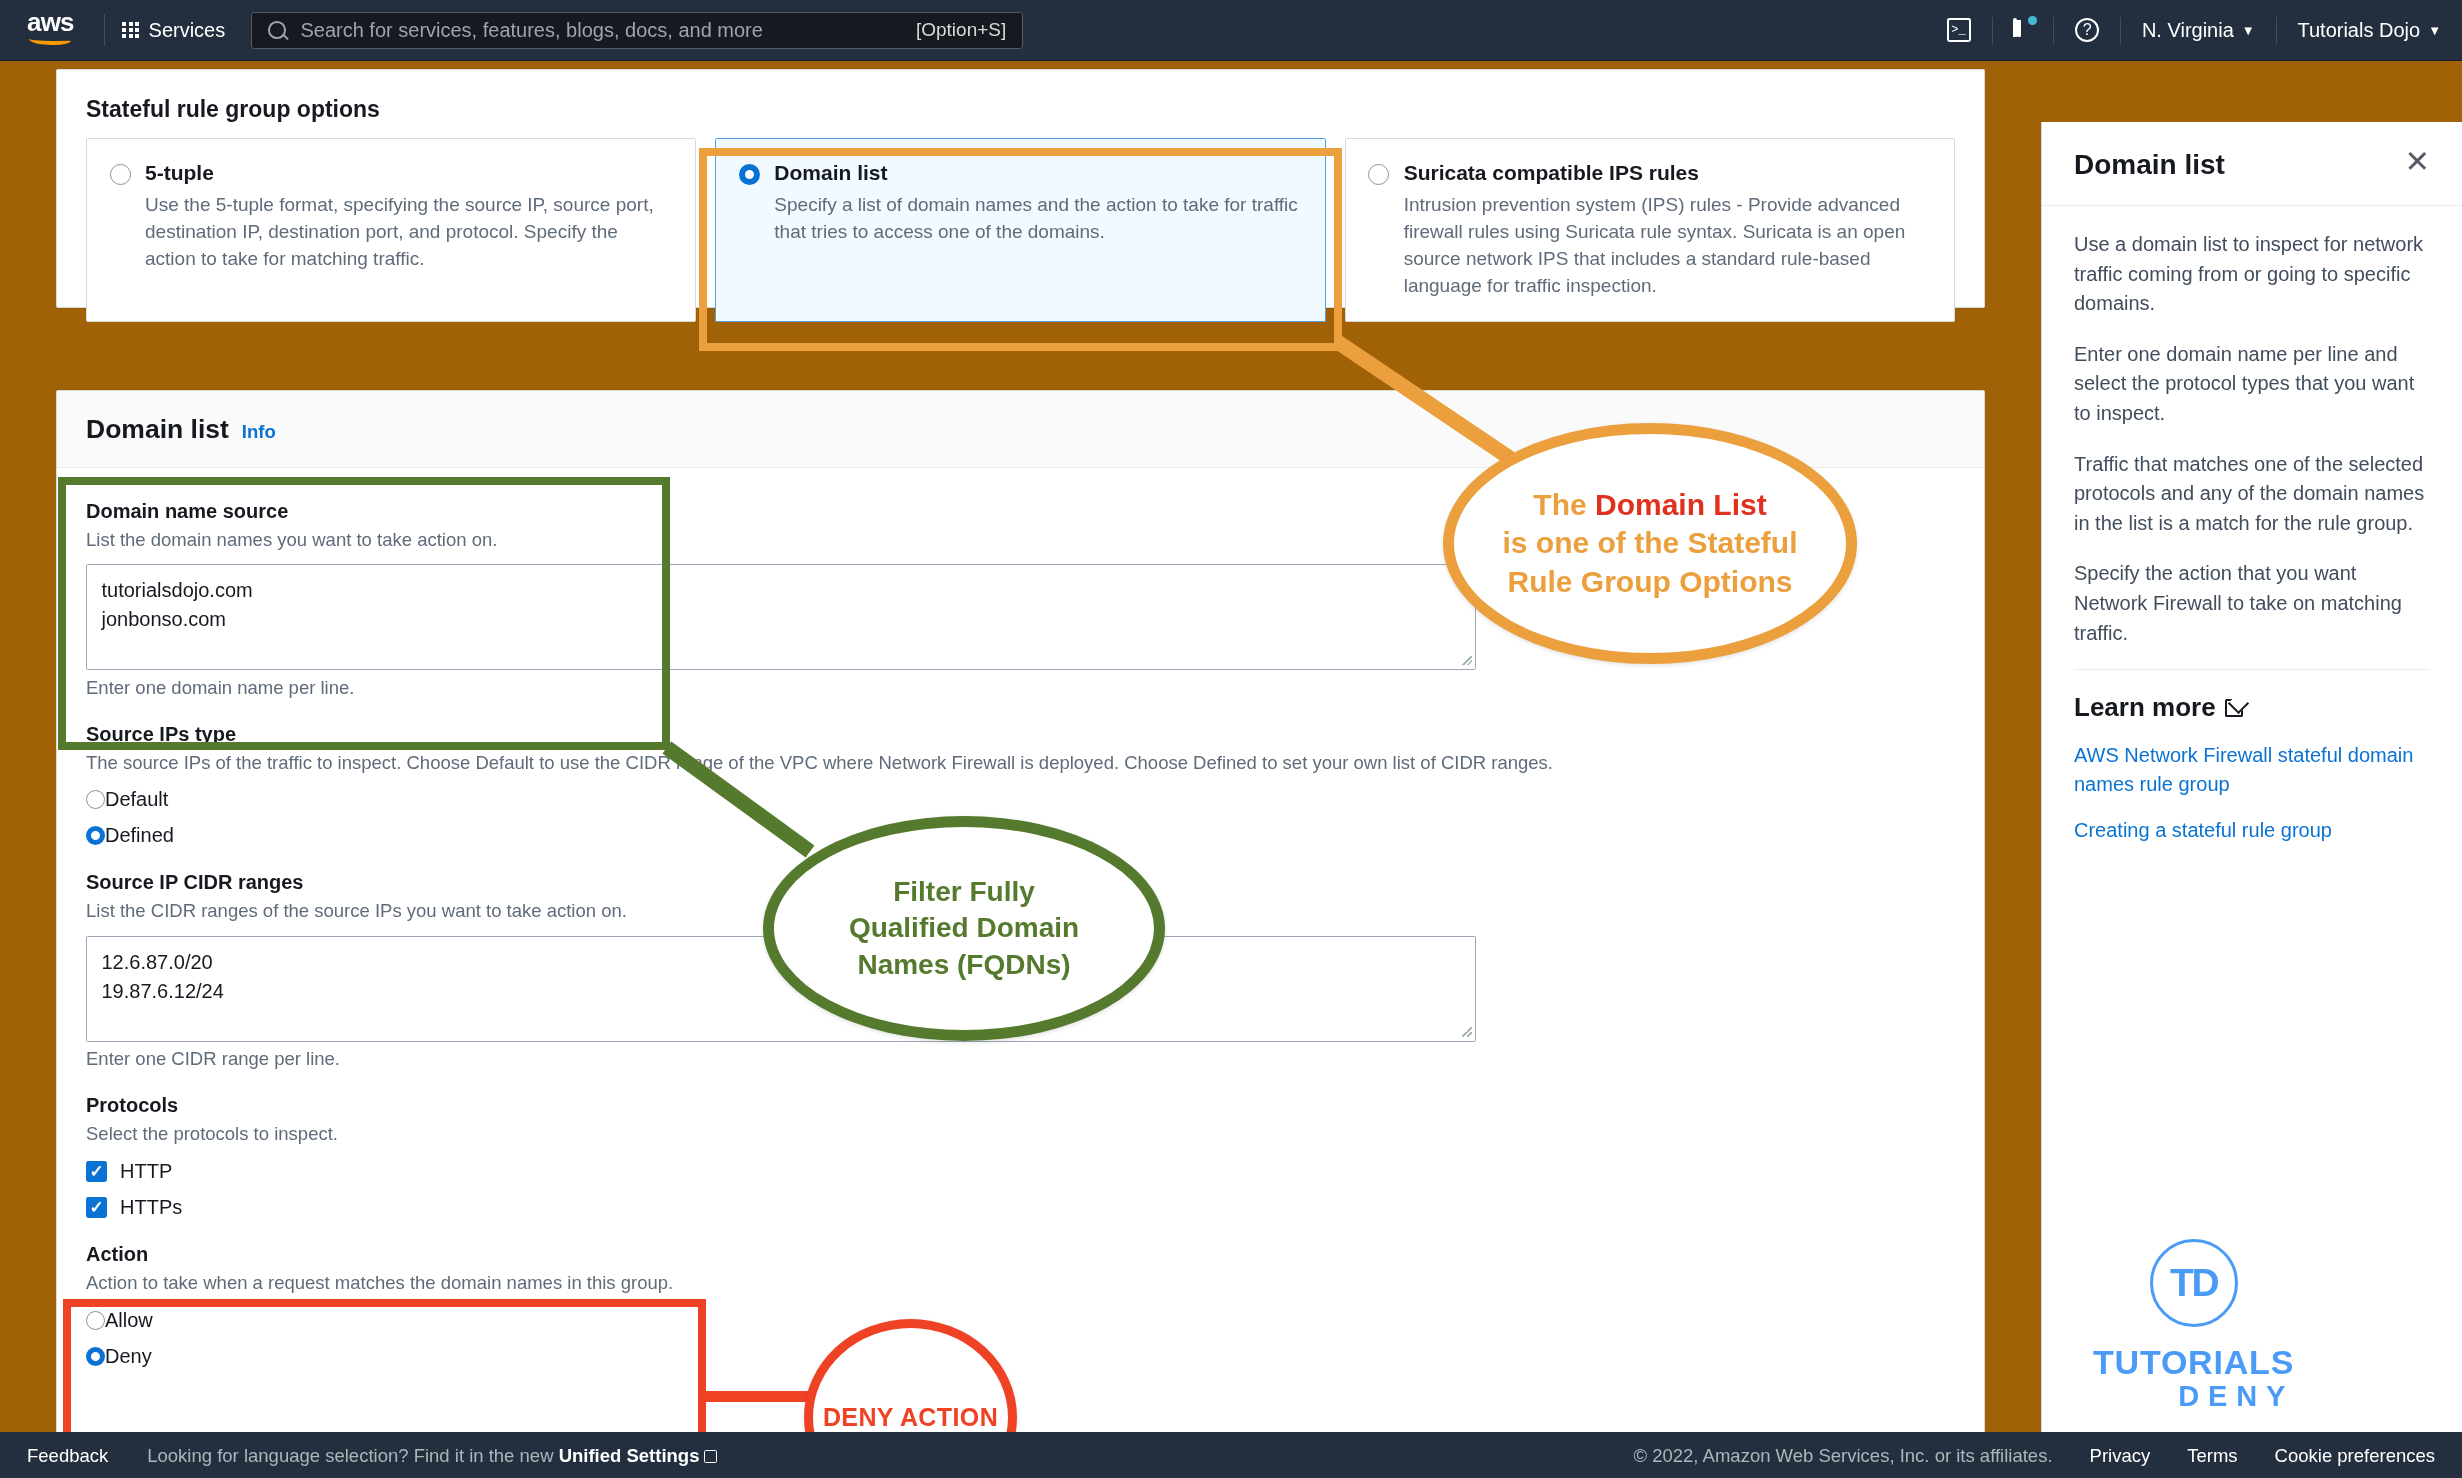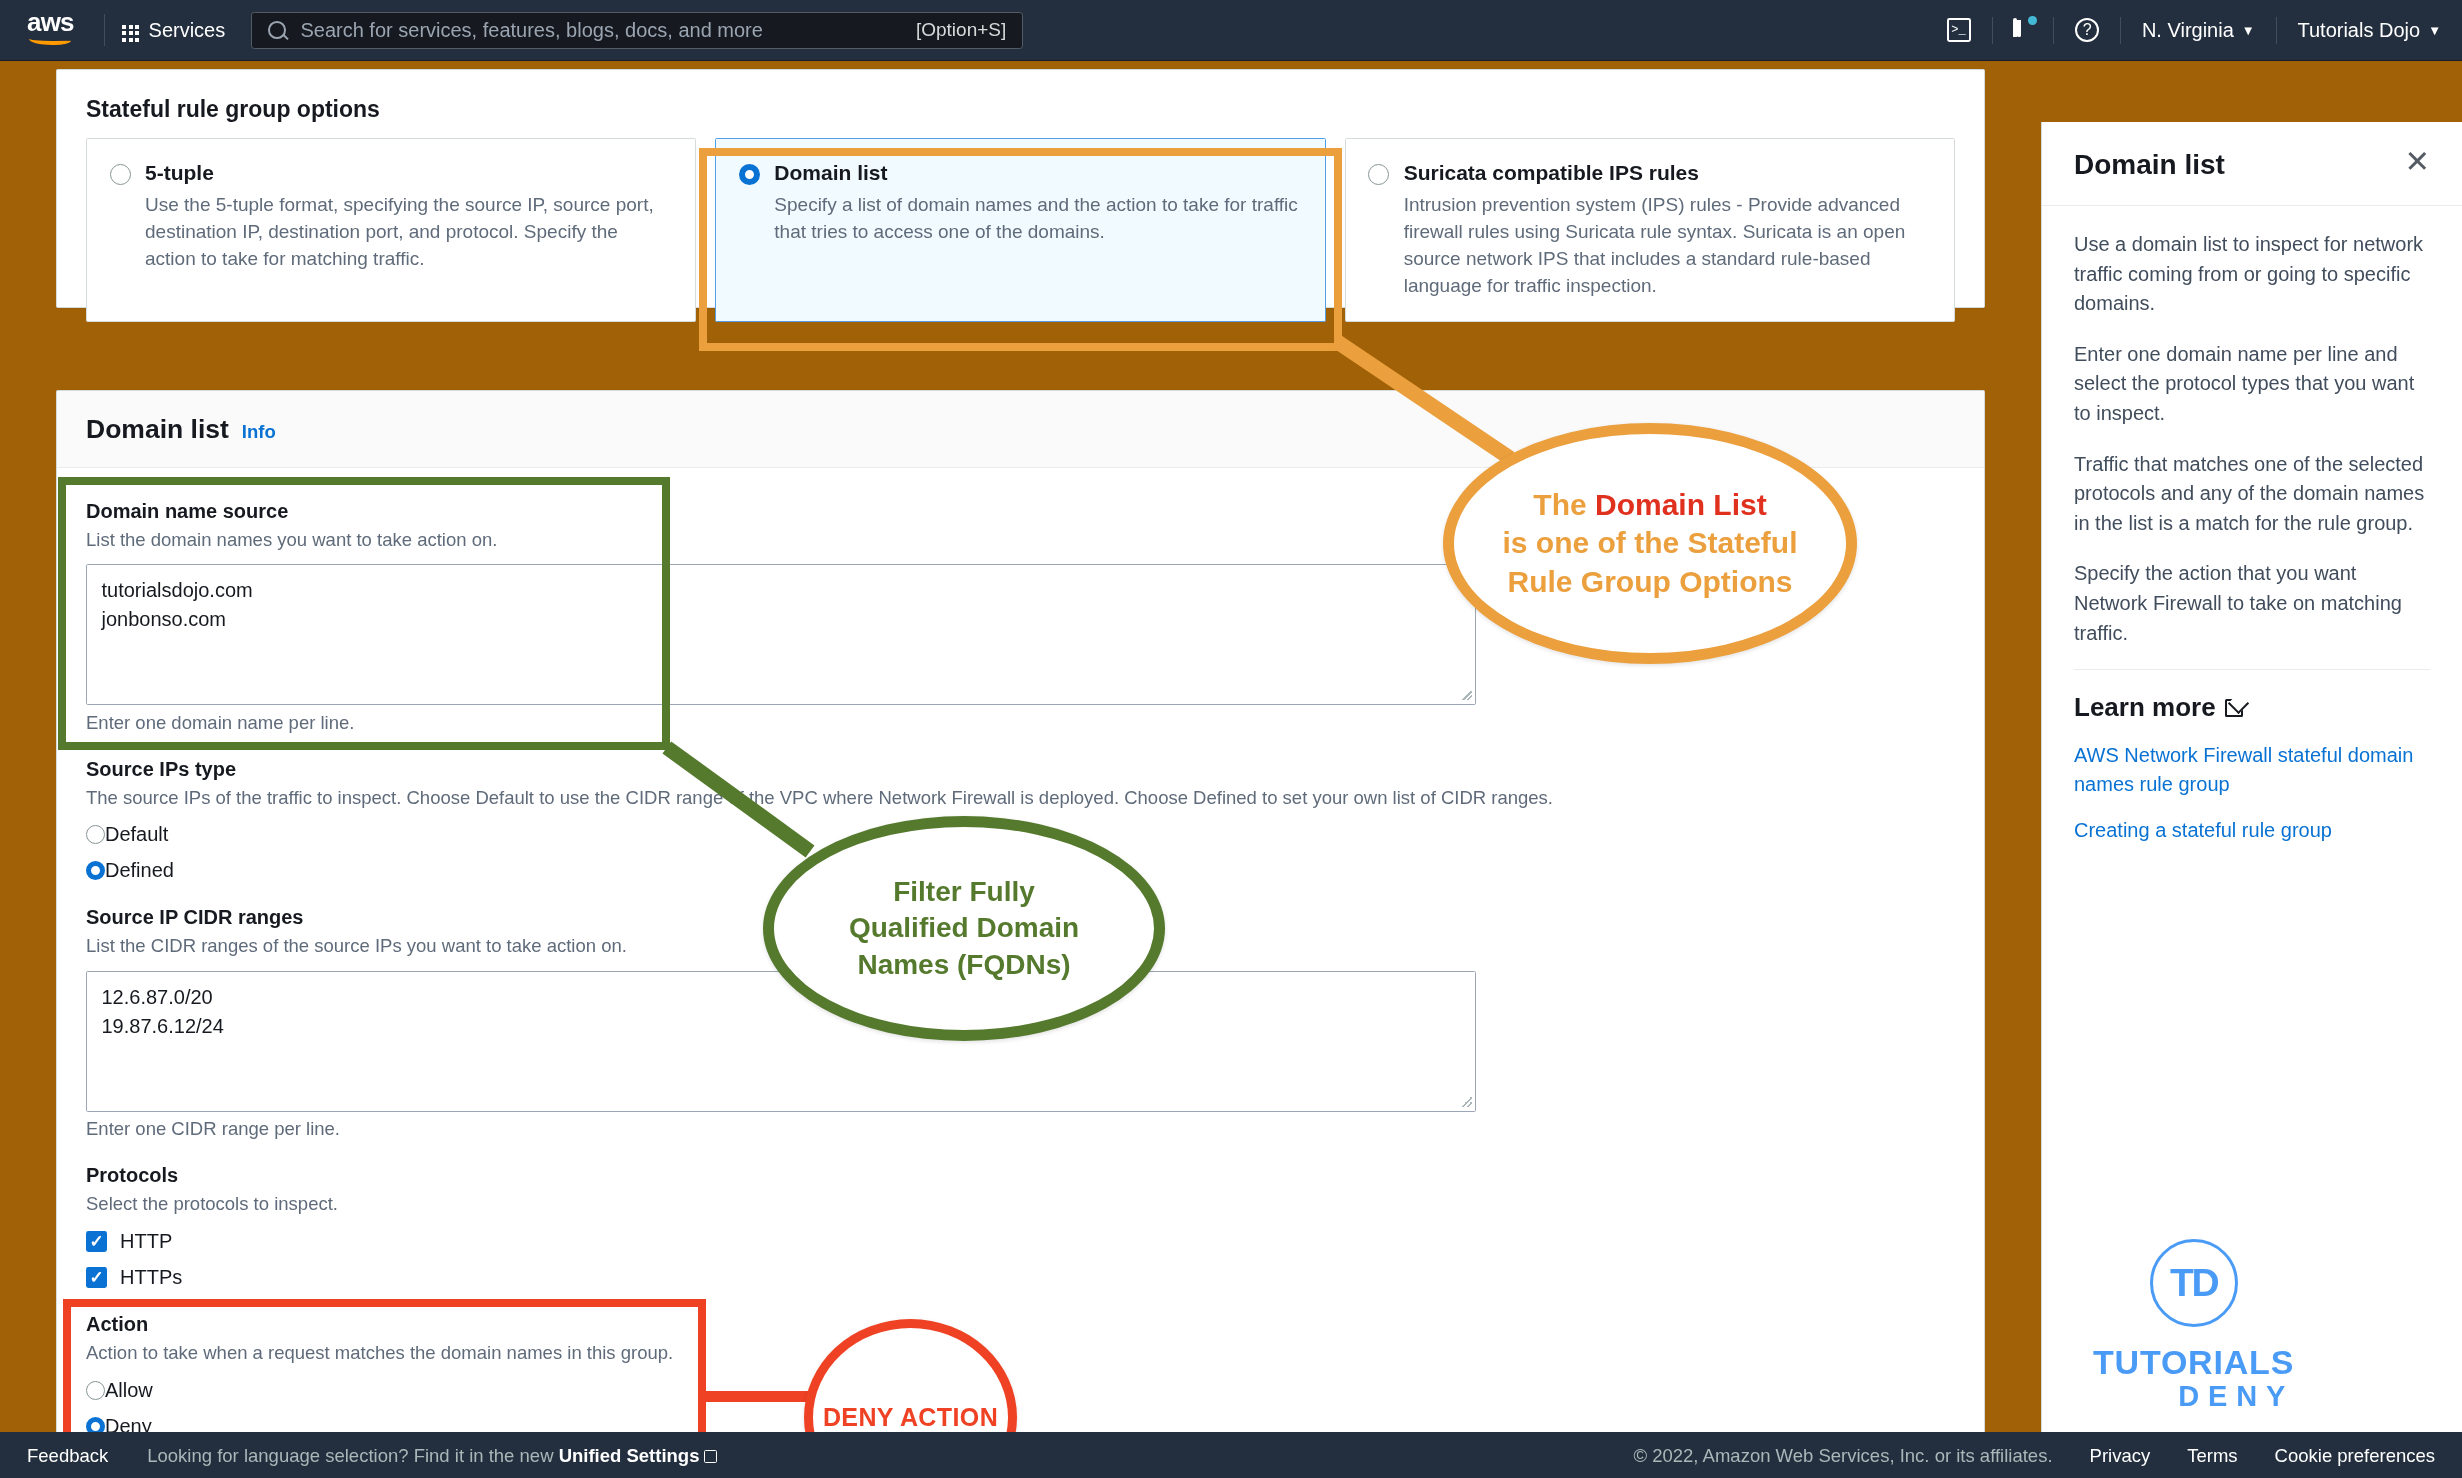--- a/index.html
+++ b/index.html
@@ -21,21 +21,21 @@
   .aws-logo .wordmark {
     color: #ffffff; font-size: 26px; font-weight: bold; letter-spacing: -0.8px;
     line-height: 21px; font-family: "Liberation Sans", sans-serif;
   }
   .aws-logo .smile {
     width: 42px; height: 11.3px; margin-top: 1.6px; margin-left: 1.6px;
     border-bottom: 4.8px solid #ff9900;
     border-radius: 0 0 40% 55%;
   }
   .nav-divider { width: 0.8px; height: 32px; background: #414d5c; margin: 0 17.7px; }
-  .services-btn { display: flex; align-items: flex-end; gap: 9.6px; cursor: pointer; }
+  .services-btn { display: flex; align-items: center; gap: 9.6px; cursor: pointer; }
   .grid-icon { display: grid; grid-template-columns: repeat(3, 4px); gap: 2.4px; }
   .grid-icon i { width: 4px; height: 4px; background: #fff; display: block; }
   .services-label { color: #fff; font-size: 20px; }
   .searchbar {
     margin-left: 26px; width: 772px; height: 37px; background: #16191f;
     border: 0.8px solid #545b64; border-radius: 3.2px;
     display: flex; align-items: center; padding: 0 16px; gap: 14.5px;
   }
   .search-ico { width: 17.7px; height: 17.7px; border: 2px solid #9aa5b1; border-radius: 50%; position: relative; flex: none; }
   .search-ico::after { content:""; position:absolute; width: 7.2px; height: 2px; background:#9aa5b1; transform: rotate(45deg); bottom:-0.8px; right:-4.8px; }
@@ -77,21 +77,21 @@
   .dl-panel { position: absolute; left: 56px; top: 329px; width: 1929px; height: 1069px; }
   .dl-header { background: #fafafa; border-bottom: 0.8px solid #e9ebed; padding: 22.5px 29px; display: flex; align-items: baseline; gap: 13px; }
   .dl-title { font-size: 26.5px; font-weight: bold; color: #16191f; }
   .info-link { font-size: 18.5px; color: #0972d3; font-weight: bold; cursor: pointer; }
   .dl-body { padding: 32px 29px 24px 29px; }
 
   .field { margin-bottom: 24px; }
   .field-label { font-size: 20px; font-weight: bold; color: #16191f; }
   .field-desc { font-size: 18.5px; color: #5f6b7a; margin-top: 4px; line-height: 1.4; }
   .textarea {
-    margin-top: 11.3px; width: 1390px; height: 141px;
+    margin-top: 11.3px; width: 1390px; height: 106px;
     border: 0.8px solid #9ba7b6; border-radius: 1.6px; background: #fff;
     padding: 11.3px 14.5px; font-size: 20px; color: #16191f; line-height: 1.45;
     white-space: pre-wrap; resize: none; overflow: hidden;
     font-family: "Liberation Sans", sans-serif;
   }
   .ta-resize { position: relative; width: 1390px; }
   .ta-resize::after {
     content: ""; position: absolute; right: 4px; bottom: 4.8px; width: 9.6px; height: 9.6px;
     background: linear-gradient(135deg, transparent 45%, #aab7b8 45%, #aab7b8 58%, transparent 58%,
                                 transparent 70%, #aab7b8 70%, #aab7b8 82%, transparent 82%);

